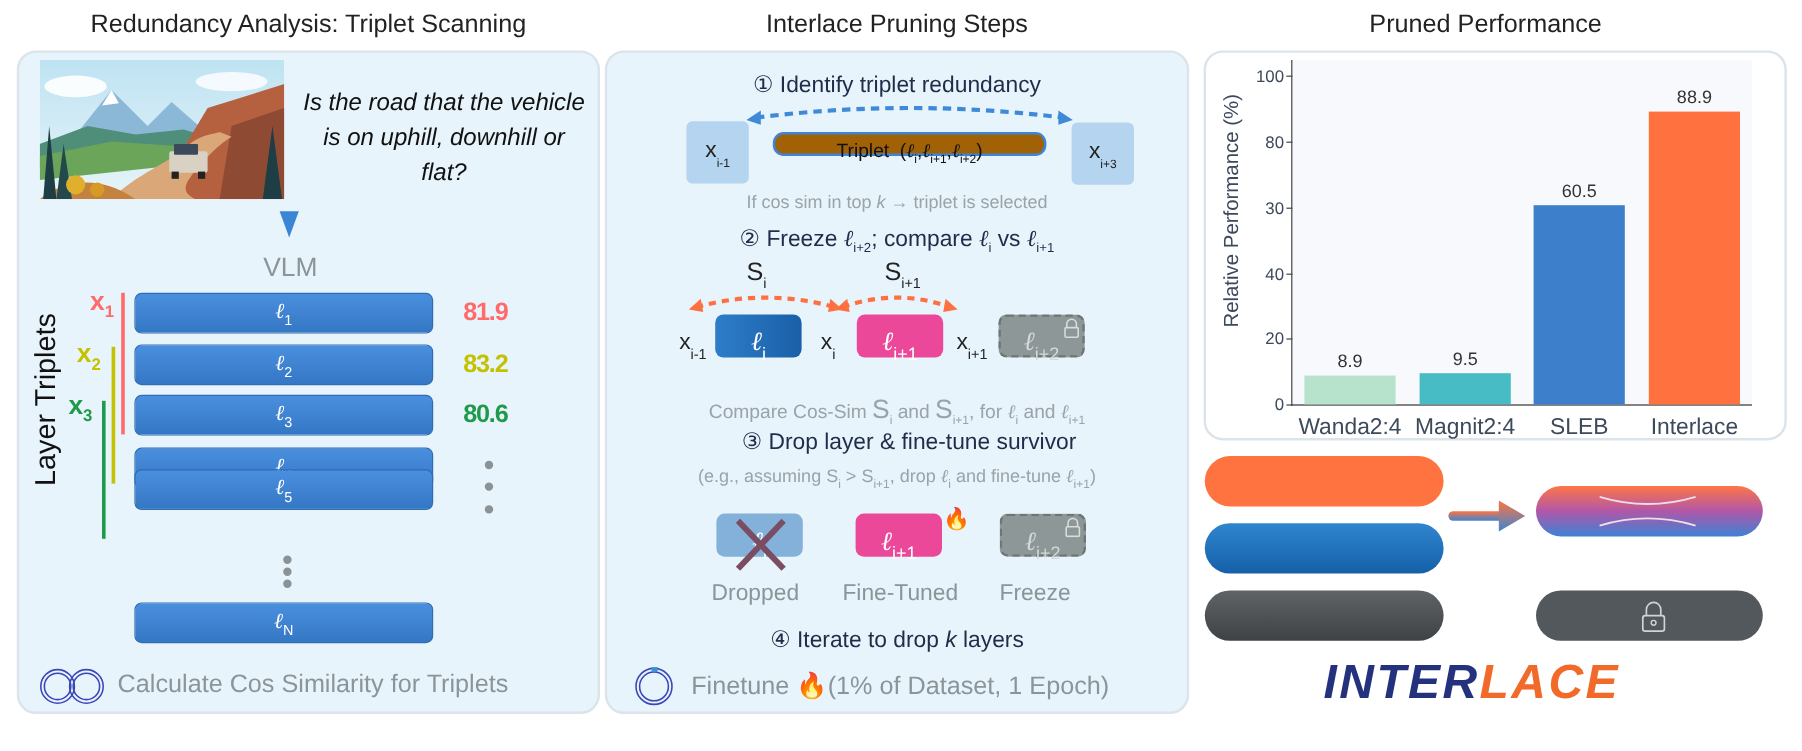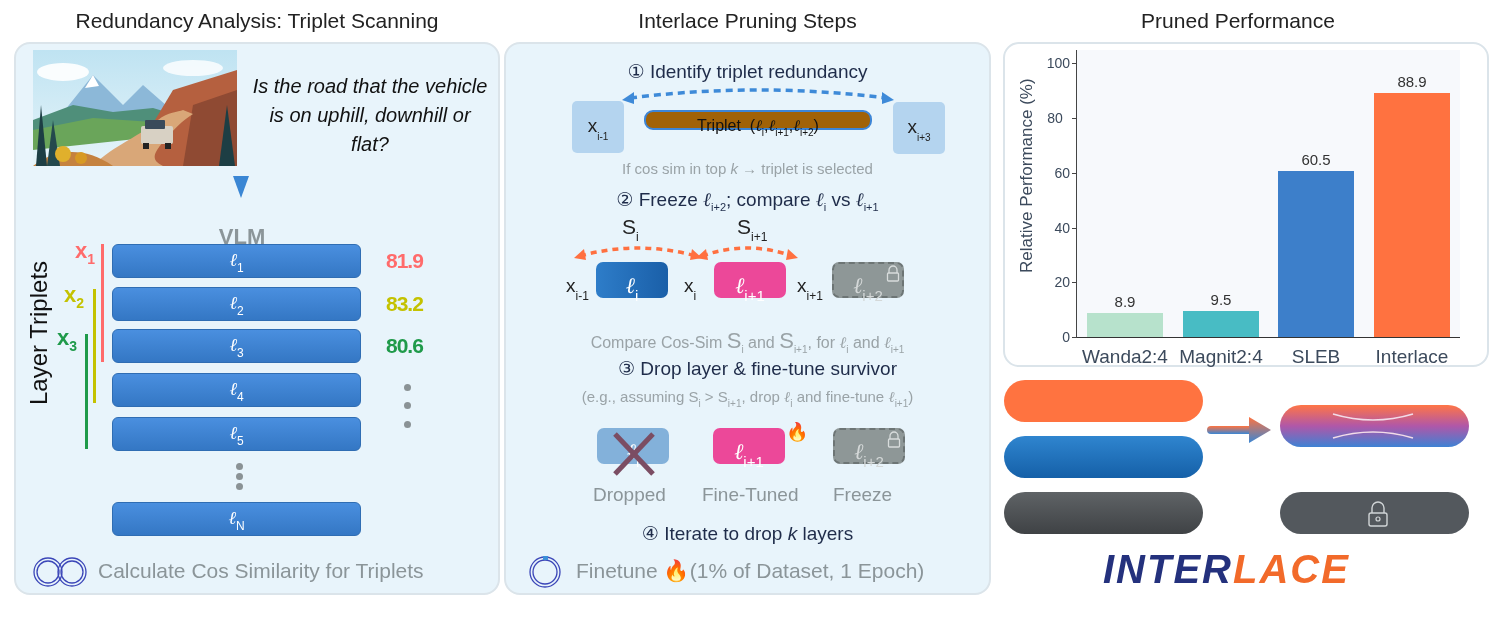--- a/index.html
+++ b/index.html
@@ -9,21 +9,21 @@
   .section-title { position: absolute; font-size: 21px; color: #222; text-align: center; white-space: nowrap; }
   .panel { position: absolute; border: 2.5px solid #dbe4ea; border-radius: 16px; background: #e8f4fb; }
   .panel.white { background: #ffffff; }
 
   
   .scene { position: absolute; left: 33px; top: 50px; width: 204px; height: 116px; overflow: hidden; }
   .question { position: absolute; left: 248px; top: 72px; width: 244px; text-align: center;
               font-style: italic; font-size: 20px; line-height: 29px; color: #111; }
   .down-tri { position: absolute; left: 233px; top: 176px; width: 0; height: 0;
               border-left: 8px solid transparent; border-right: 8px solid transparent; border-top: 22px solid #3a86d4; }
-  .vlm { position: absolute; left: 205px; top: 224px; width: 74px; text-align: center; font-size: 22px; color: #8b9599; font-weight: bold; }
+  .vlm { position: absolute; left: 205px; top: 210px; width: 74px; text-align: center; font-size: 22px; color: #8b9599; }
   .layer-bar { position: absolute; left: 112px; width: 249px; height: 34px; border-radius: 6px;
                background: linear-gradient(#4a8fdf, #3477c4); border: 1px solid #2f6db3;
                color: #fff; text-align: center; font-family: "DejaVu Serif", serif; font-style: italic; font-size: 18px; line-height: 30px; }
   .layer-bar sub { font-family: "Liberation Sans", sans-serif; font-style: normal; font-size: 12px; vertical-align: -6px; }
   .score { position: absolute; left: 386px; font-weight: bold; font-size: 21px; letter-spacing: -1px; }
   .dot { position: absolute; width: 7px; height: 7px; border-radius: 50%; background: #8a9295; }
   .xlabel { position: absolute; font-weight: bold; font-size: 22px; }
   .xlabel sub { font-size: 14px; vertical-align: -6px; }
   .bracket { position: absolute; width: 3px; }
   .layer-triplets { position: absolute; left: -26px; top: 326px; transform: rotate(-90deg); transform-origin: center;
@@ -117,21 +117,21 @@
 <div class="bracket" style="left:93px;top:289px;height:114px;background:#c4c200;"></div>
 <div class="bracket" style="left:85px;top:334px;height:115px;background:#1f9a4a;"></div>
 <div class="xlabel" style="left:75px;top:238px;color:#ff6b6b;"><span>x</span><sub>1</sub></div>
 <div class="xlabel" style="left:64px;top:282px;color:#c4c200;"><span>x</span><sub>2</sub></div>
 <div class="xlabel" style="left:57px;top:325px;color:#1f9a4a;"><span>x</span><sub>3</sub></div>
 
 <div class="layer-bar" style="top:244px;"><span>ℓ</span><sub>1</sub></div>
 <div class="layer-bar" style="top:287px;"><span>ℓ</span><sub>2</sub></div>
 <div class="layer-bar" style="top:329px;"><span>ℓ</span><sub>3</sub></div>
 <div class="layer-bar" style="top:373px;"><span>ℓ</span><sub>4</sub></div>
-<div class="layer-bar" style="top:417px;"><span>ℓ</span><sub>5</sub></div>
+<div class="layer-bar" style="top:391px;"><span>ℓ</span><sub>5</sub></div>
 <div class="layer-bar" style="top:502px;"><span>ℓ</span><sub>N</sub></div>
 
 <div class="dot" style="left:236px;top:463px;"></div>
 <div class="dot" style="left:236px;top:473px;"></div>
 <div class="dot" style="left:236px;top:483px;"></div>
 
 <div class="score" style="top:249px;color:#ff6b6b;">81.9</div>
 <div class="score" style="top:292px;color:#c4c200;">83.2</div>
 <div class="score" style="top:334px;color:#1f9a4a;">80.6</div>
 <div class="dot" style="left:404px;top:384px;"></div>
@@ -215,23 +215,23 @@
 <div class="footer-txt" style="left:576px;top:559px;"><span>Finetune </span><span>🔥</span><span>(1% of Dataset, 1 Epoch)</span></div>
 
 <div class="panel white" style="left:1003px;top:42px;width:486px;height:325px;"></div>
 <div class="chart-area"></div>
 <div class="abs" style="left:1076px;top:50px;width:1px;height:288px;background:#444;"></div>
 <div class="abs" style="left:1076px;top:337px;width:384px;height:1px;background:#333;"></div>
 <div class="ylab">Relative Performance (%)</div>
 
 <div class="ytick" style="left:1040px;top:55px;">100</div>
 <div class="ytick-mark" style="top:63px;"></div>
-<div class="ytick" style="left:1040px;top:110px;text-align:center;">80</div>
+<div class="ytick" style="left:1040px;top:110px;">80</div>
 <div class="ytick-mark" style="top:118px;"></div>
-<div class="ytick" style="left:1040px;top:165px;">60</div>
+<div class="ytick" style="left:1040px;top:165px;">30</div>
 <div class="ytick-mark" style="top:173px;"></div>
 <div class="ytick" style="left:1040px;top:220px;">40</div>
 <div class="ytick-mark" style="top:228px;"></div>
 <div class="ytick" style="left:1040px;top:274px;">20</div>
 <div class="ytick-mark" style="top:282px;"></div>
 <div class="ytick" style="left:1040px;top:329px;">0</div>
 <div class="ytick-mark" style="top:337px;"></div>
 
 <div class="abs" style="left:1087px;top:313px;width:76px;height:24px;background:#b7e2cc;"></div>
 <div class="abs" style="left:1183px;top:311px;width:76px;height:26px;background:#48bcc4;"></div>

